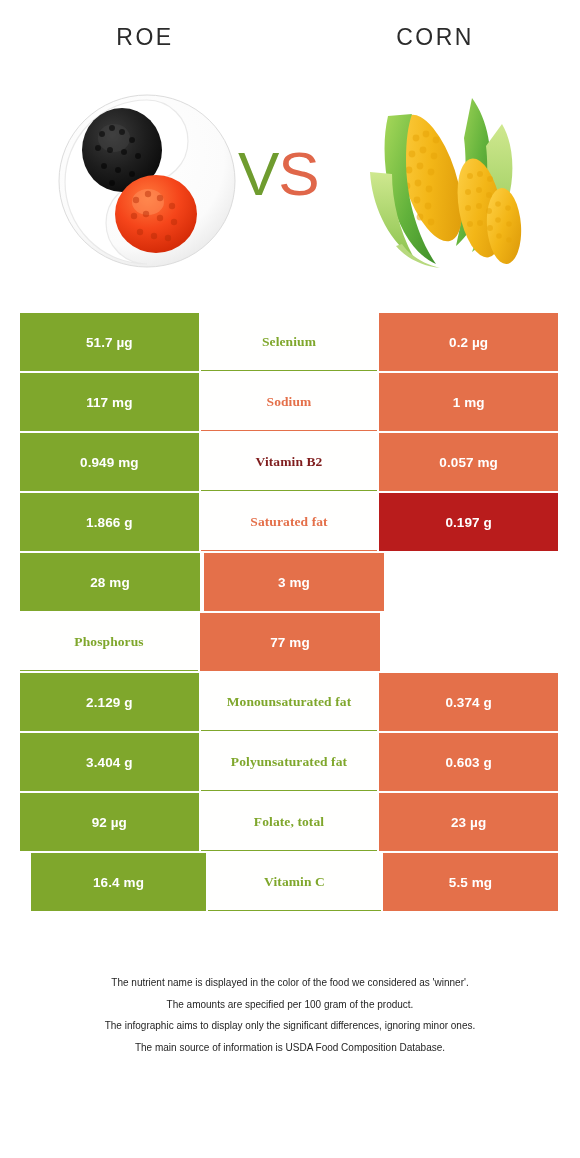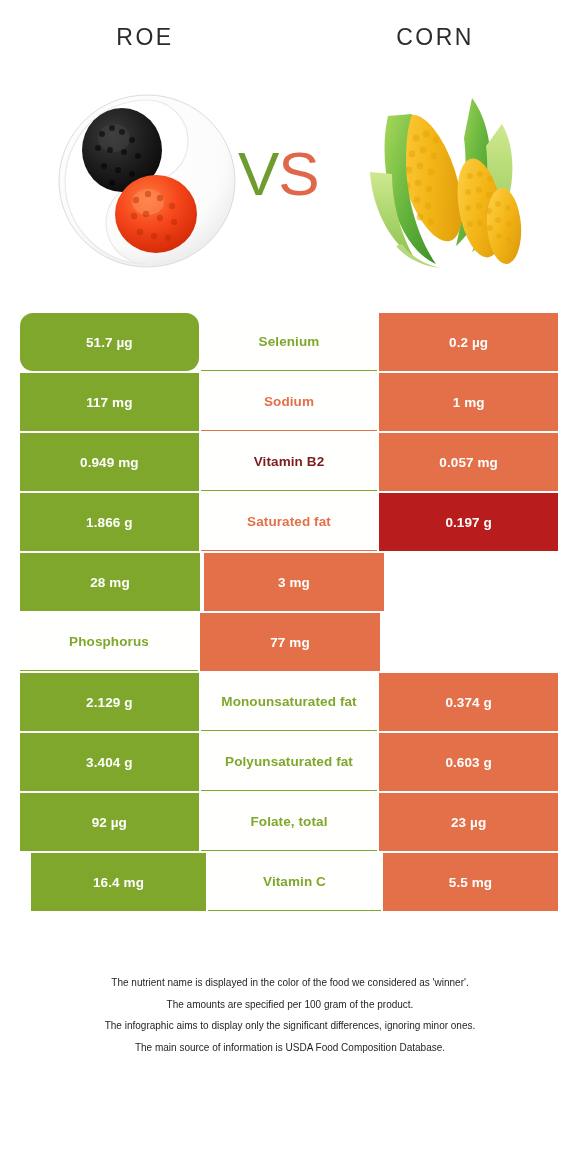--- a/index.html
+++ b/index.html
@@ -40,21 +40,21 @@
     display:flex;align-items:center;justify-content:center;
     font-size:13.5px;font-weight:600;letter-spacing:.1px;
   }
   .cell.left{width:180px;color:#ffffff;}
   .cell.mid{width:178px;background:#fffffe;}
   .cell.right{width:180px;color:#ffffff;}
 
   
   .row{gap:0;}
   .cell.left{margin-right:0;}
-  .cell.mid{margin:0 0px;}
+  .cell.mid{margin:0 0px;font-family:Liberation Serif, serif;}
 
   .nutrient{font-size:13.5px;font-weight:700;letter-spacing:.1px;}
   .nutrient.green{color:#7FA72C;}
   .nutrient.orange{color:#E4704A;}
 
   
   .footer{
     position:absolute;left:30px;top:972px;width:520px;
     text-align:center;font-size:10px;line-height:21.5px;color:#1f1f1f;
     font-family:"Liberation Sans","DejaVu Sans",sans-serif;font-weight:400;
@@ -197,21 +197,21 @@
                  C66 152 54 112 54 74 C54 54 56 40 60 28 Z" fill="url(#huskG)"></path>
         <path d="M18 86 C20 120 36 154 62 172 C48 146 40 116 40 88 Z" fill="url(#huskG2)"></path>
         <path d="M44 160 C54 172 70 180 88 182 C72 178 58 170 50 158 Z" fill="#b7d97e"></path>
       </svg>
     </div>
   </div>
 
   <div class="table">
     <div id="rows-host">
         <div class="row" style="margin-bottom: 2px; height: 58px;">
-          <div class="cell left" style="background: rgb(127, 167, 44); margin-right: 2px; border-radius: 13px;">
+          <div class="cell left" style="background: rgb(127, 167, 44); margin-right: 2px;">
             <span>51.7 µg</span>
           </div>
           <div class="cell mid" style="border-bottom: 1px solid rgb(127, 167, 44); box-sizing: border-box;">
             <span class="nutrient green" style="color: rgb(127, 167, 44);">Selenium</span>
           </div>
           <div class="cell right" style="background: rgb(228, 112, 74); margin-left: 2px;">
             <span>0.2 µg</span>
           </div>
         </div>
         <div class="row" style="margin-bottom: 2px; height: 58px;">

